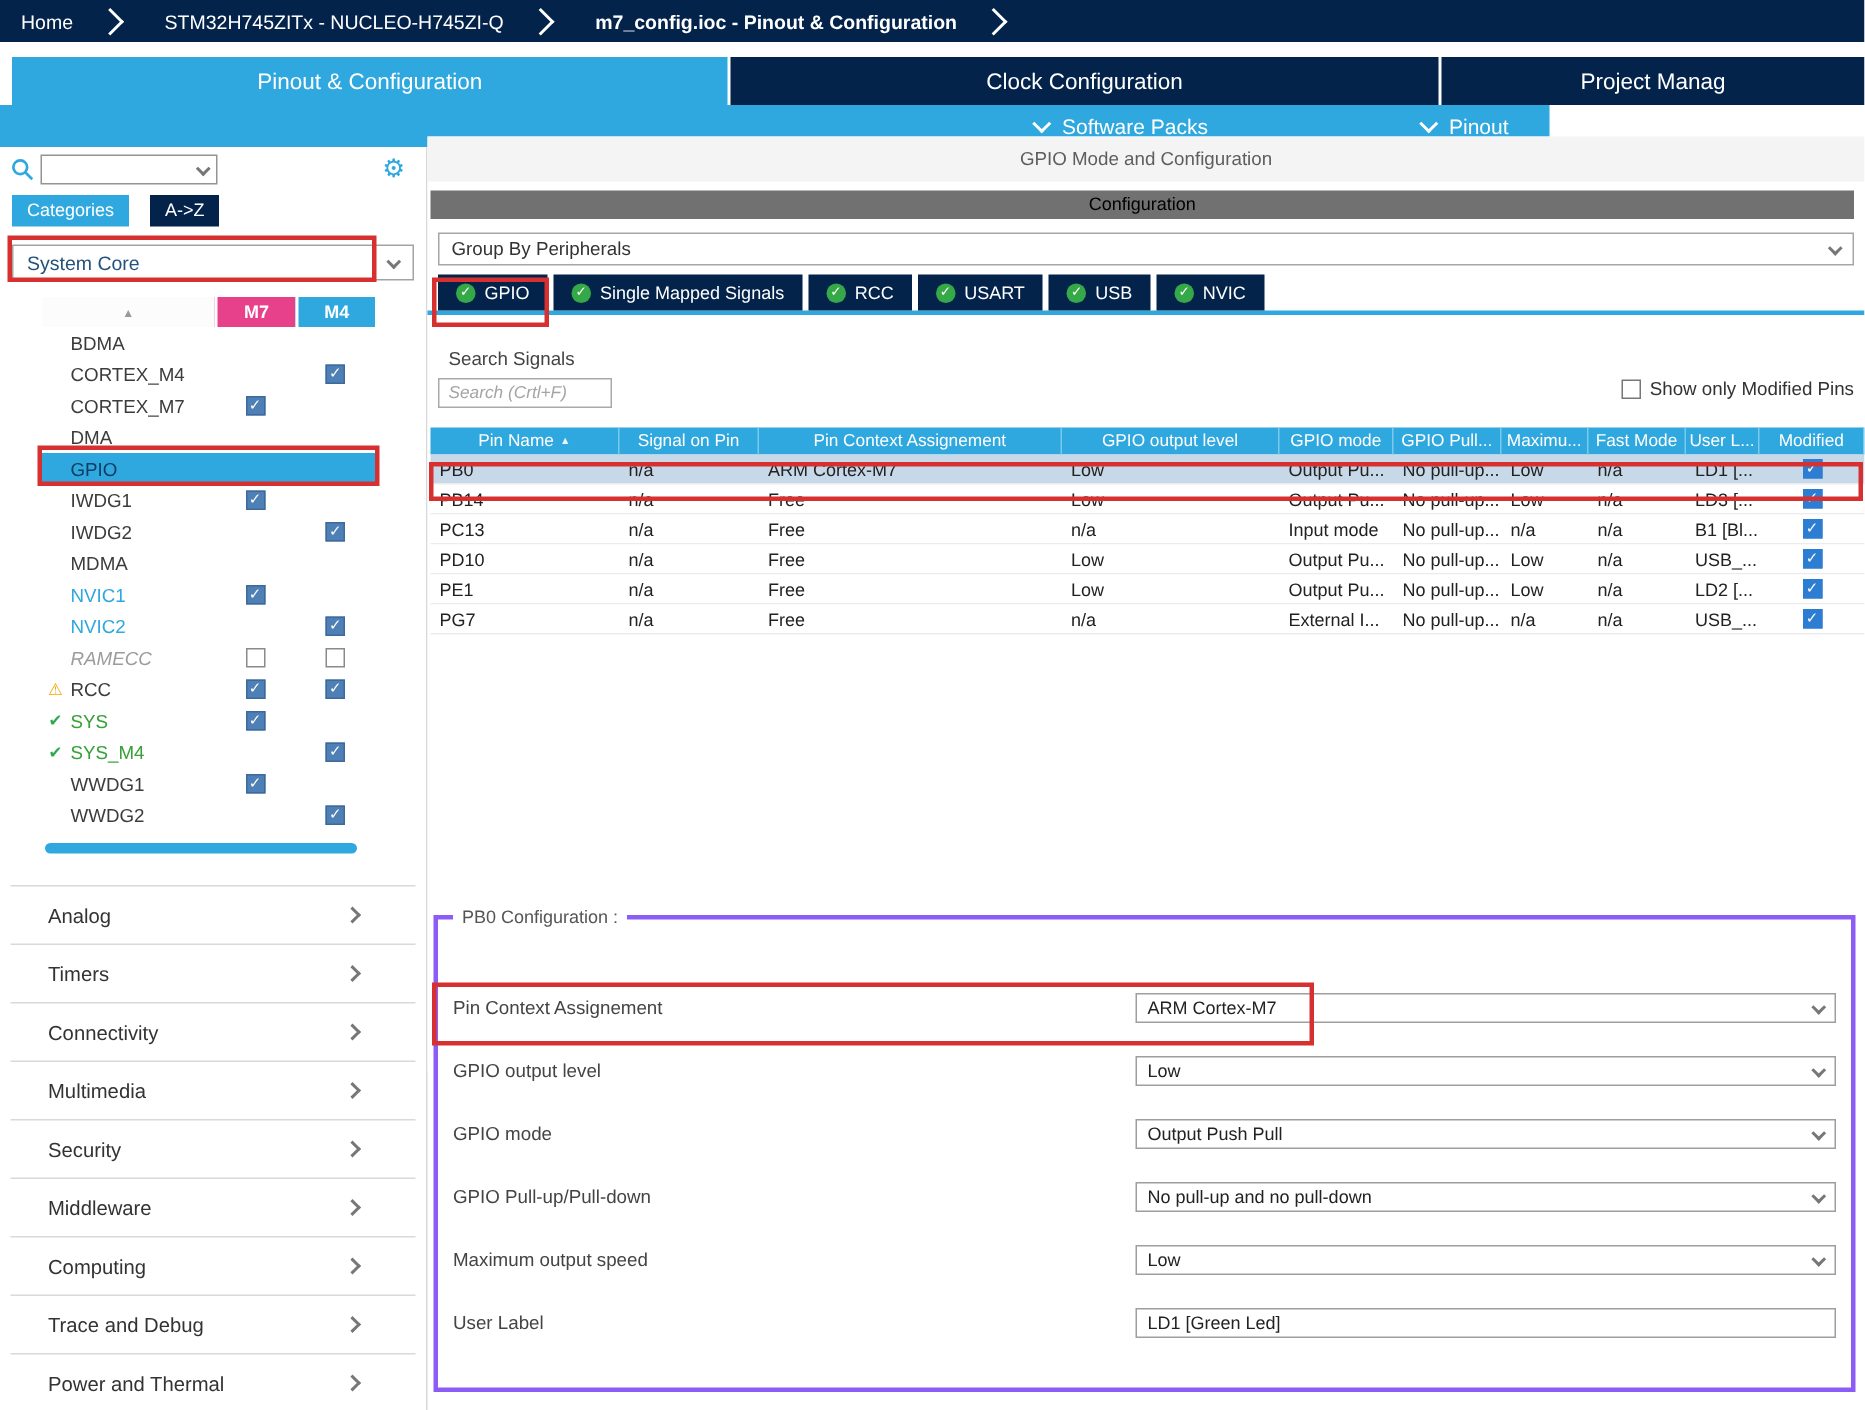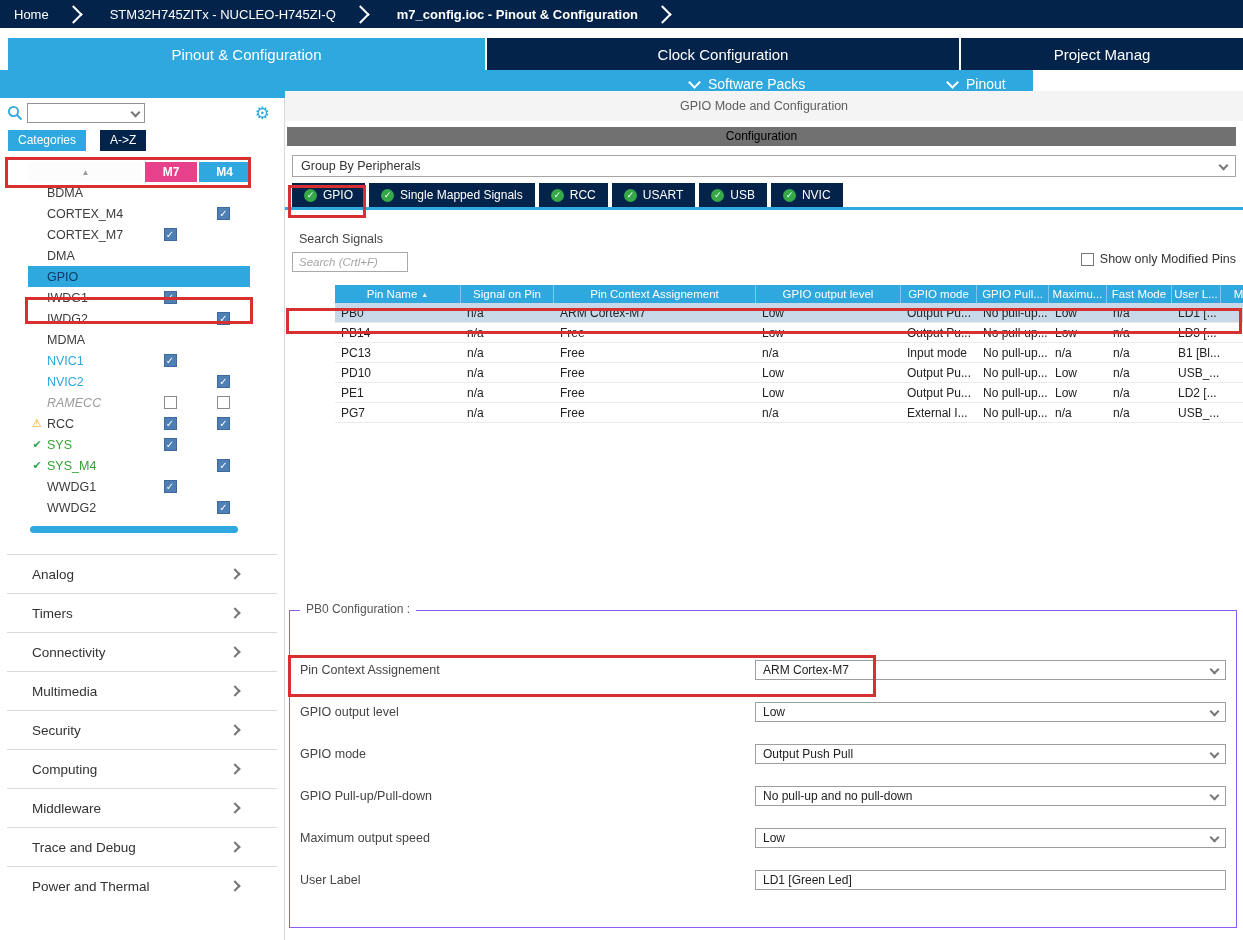--- a/index.html
+++ b/index.html
@@ -102,34 +102,34 @@
   .search-label { margin:22px 0 0 14px; font-size:12.5px; color:#444; }
   .search-row { margin:6px 7px 0 7px; display:flex; align-items:flex-start; }
   .search-input { width:116px; height:20px; border:1px solid #A9A9A9; padding:0 6px;
                   font-size:11.5px; font-style:italic; color:#555;
                   font-family:"Liberation Sans", sans-serif; }
   .search-input::placeholder { color:#A5A5A5; }
   .mod-toggle { margin-left:auto; display:flex; align-items:center; gap:6px; font-size:12.5px;
                 color:#333; }
   .mod-box { width:13px; height:13px; border:1px solid #777; background:#fff; }
 
-  .pgrid { display:grid; grid-template-columns:126px 93px 202px 145px 76px 72px 58px 65px 49px 70px;margin-left:48px; }
+  .pgrid { display:grid; grid-template-columns:126px 93px 202px 145px 76px 72px 58px 65px 49px 70px; }
   .pins-table { margin:13px 0 0 2px; width:956px; }
   .phead { height:18px; background:#2EA8DE; }
   .hc { color:#fff; font-size:11.5px; display:flex; align-items:center; justify-content:center;
         gap:4px; border-right:1px solid #7BC9EC; overflow:hidden; white-space:nowrap; }
   .hc .sort { font-size:7px; color:#EAF6FC; }
   .pin-row { height:20px; border-bottom:1px solid #ECECEC; background:#fff; }
   .pin-row.selected { background:#C7D9E9; }
   .pc { font-size:12px; color:#222; display:flex; align-items:center; padding-left:6px;
         overflow:hidden; white-space:nowrap; }
   .pc.center { justify-content:center; padding-left:0; }
 
   .pb0-panel { position:absolute; left:4px; top:519px; width:948px; height:318px;
-               border:1px solid #8b5cf6; padding-top:38px; }
+               border:3px solid #8b5cf6; padding-top:38px; }
   .legend { position:absolute; top:-9px; left:10px; background:#fff; padding:0 6px;
             font-size:12px; color:#555; }
   .form-row { height:42px; display:flex; align-items:center; padding:0 10px; }
   .f-label { flex:0 0 455px; font-size:12.5px; color:#444; }
   .ctrl { flex:1; height:20px; border:1px solid #9E9E9E; display:flex; align-items:center;
           padding:0 7px; font-size:12px; color:#222; background:#fff; }
   .ctrl .chev-down-g { margin-left:auto; }
 
   .anno { position:absolute; border:3px solid #D63031; z-index:60; pointer-events:none; }
 
@@ -175,20 +175,24 @@
       <span class="chev-down-g"></span>
     </div>
     <span class="gear">⚙</span>
   </div>
 
   <div class="side-tabs">
     <span class="s-tab active">Categories</span>
     <span class="s-tab dark">A-&gt;Z</span>
   </div>
 
+  <div class="sys-core">
+    <span>System Core</span>
+    <span class="chev-down-g"></span>
+  </div>
 
   <div class="core-table">
     <div class="ct-head">
       <span class="ct-sort">▲</span>
       <span class="ct-ctx ct-m7">M7</span>
       <span class="ct-ctx ct-m4">M4</span>
     </div>
 
     <div class="core-row normal">
       <span class="name-cell">
@@ -401,25 +405,25 @@
       </div>
     <div class="cat-item">
         <span>Multimedia</span>
         <span class="chev-right"></span>
       </div>
     <div class="cat-item">
         <span>Security</span>
         <span class="chev-right"></span>
       </div>
     <div class="cat-item">
+        <span>Middleware</span>
+        <span class="chev-right"></span>
+      </div>
+    <div class="cat-item">
         <span>Computing</span>
-        <span class="chev-right"></span>
-      </div>
-    <div class="cat-item">
-        <span>Middleware</span>
         <span class="chev-right"></span>
       </div>
     <div class="cat-item">
         <span>Trace and Debug</span>
         <span class="chev-right"></span>
       </div>
     <div class="cat-item">
         <span>Power and Thermal</span>
         <span class="chev-right"></span>
       </div>

